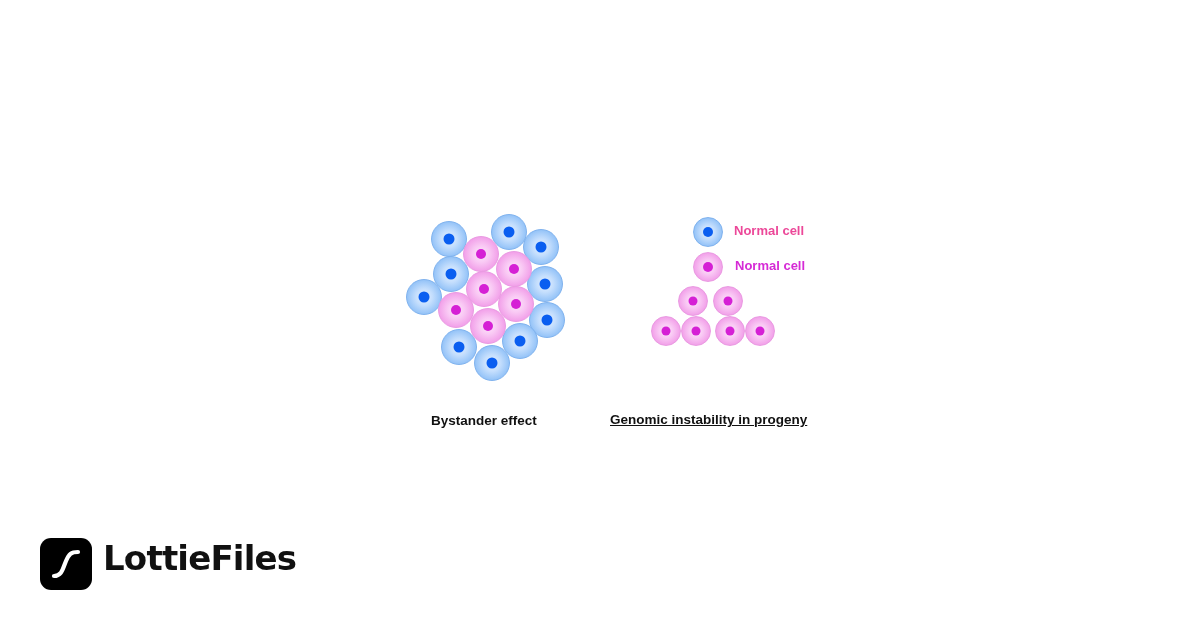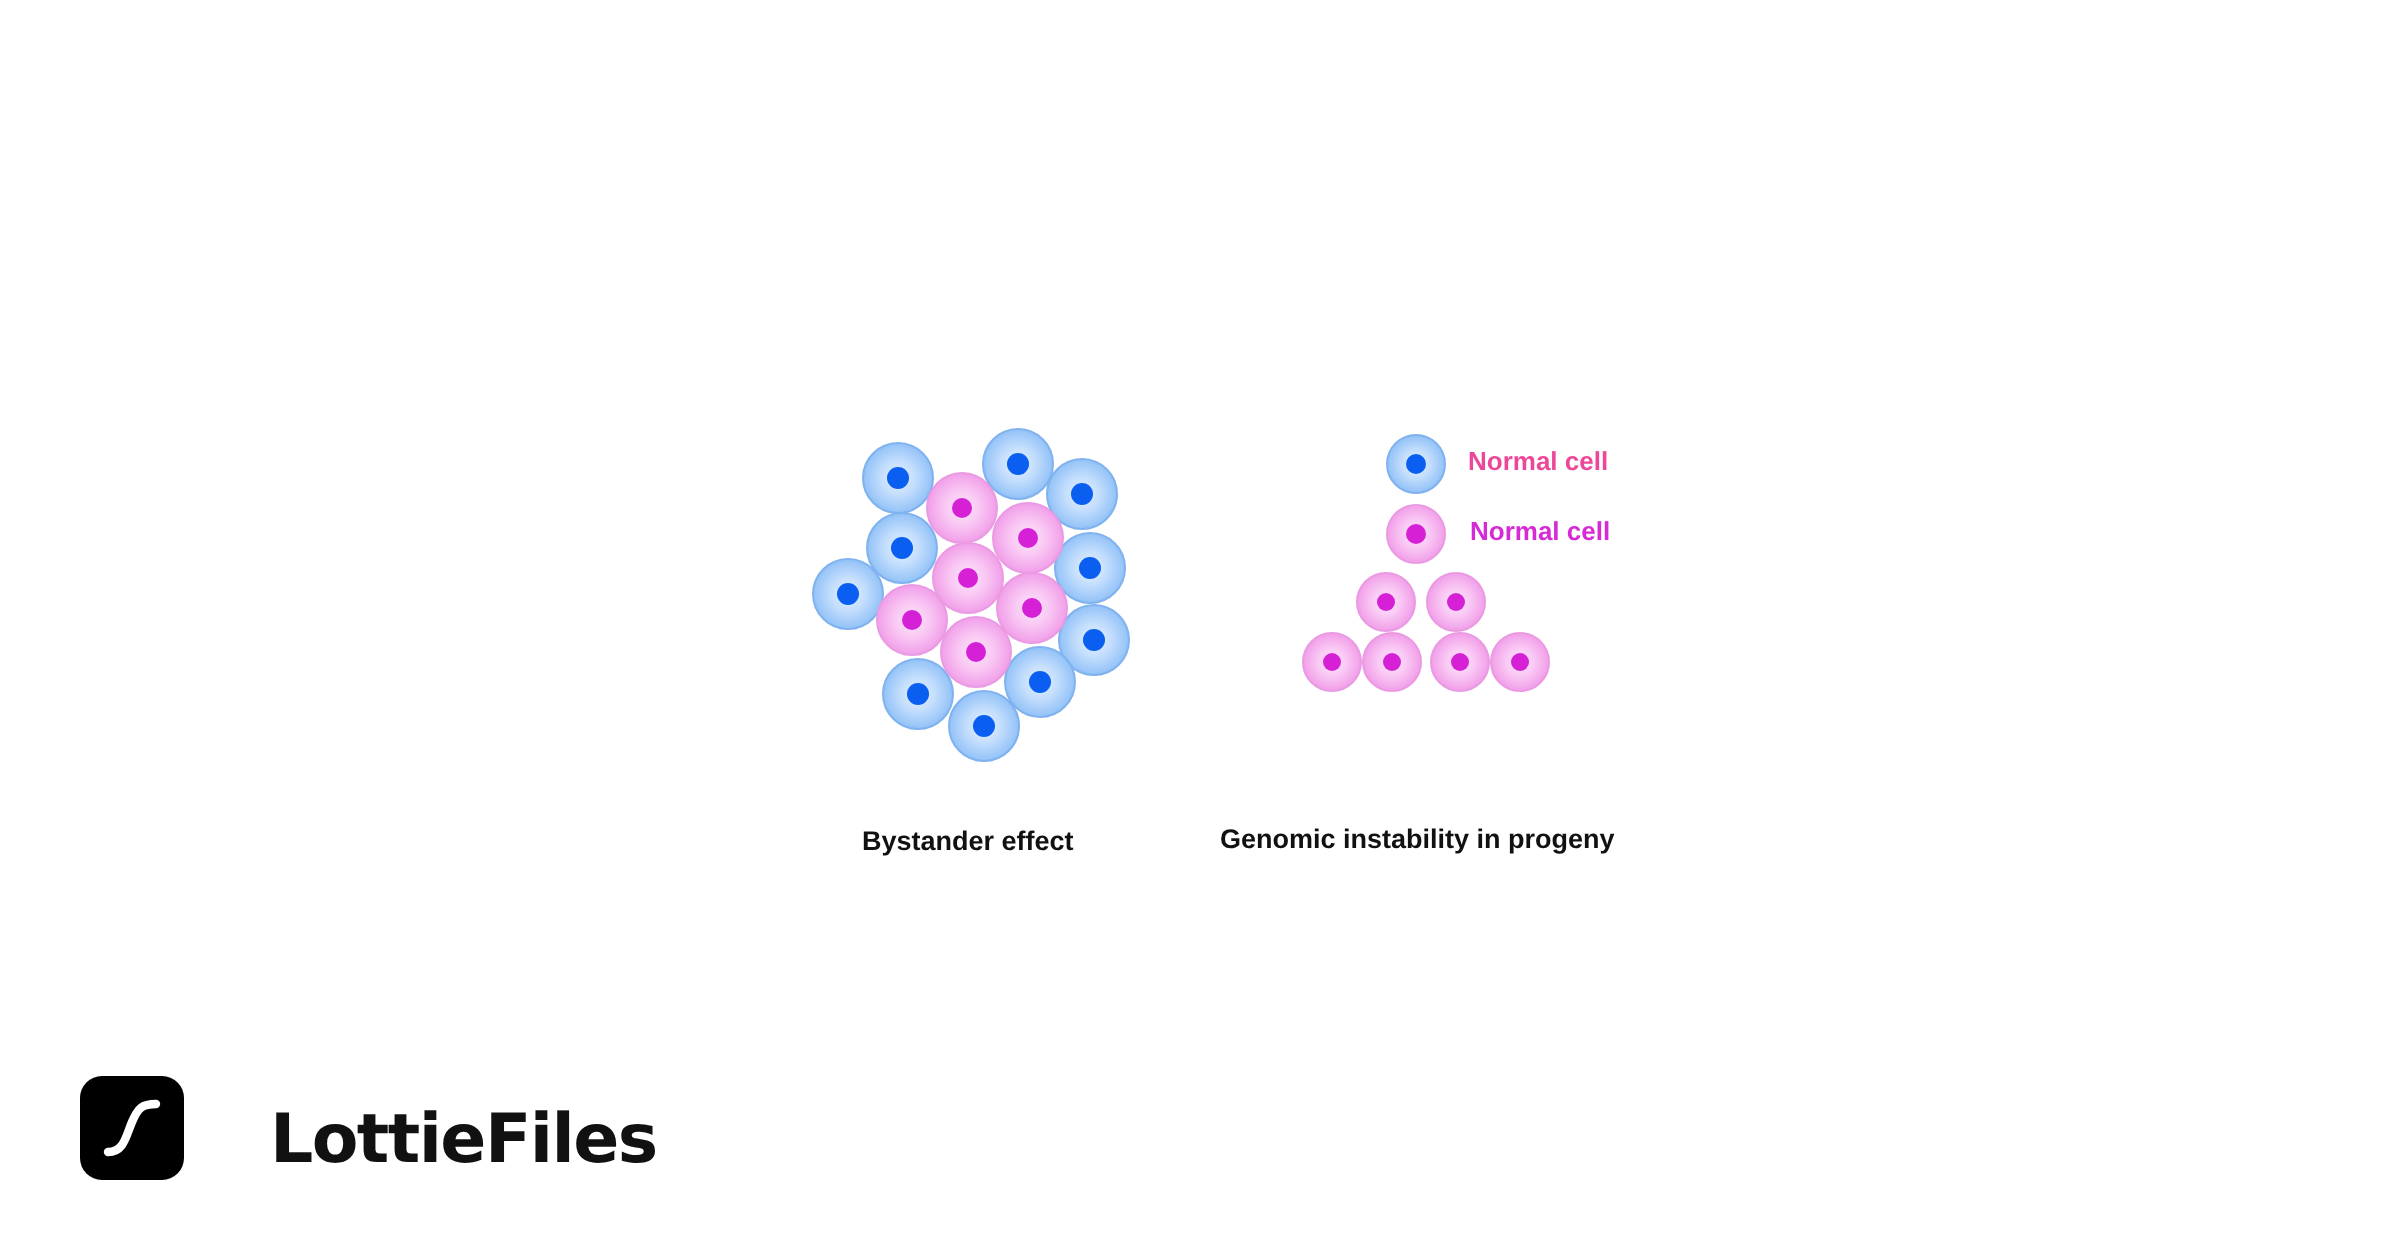--- a/index.html
+++ b/index.html
@@ -5,21 +5,21 @@
   html, body { margin:0; padding:0; }
   body { width:1200px; height:630px; background:#ffffff; position:relative; overflow:hidden; font-family:"Liberation Sans", sans-serif; }
   .cell { position:absolute; border-radius:50%; box-sizing:border-box; }
   .cell.normal { background: radial-gradient(circle at 50% 50%, #e6f1ff 0%, #c4defd 35%, #8fc0f7 75%, #6fa9ee 100%); border:1px solid #7fb2ee; }
   .cell.mutant { background: radial-gradient(circle at 50% 50%, #fde8fb 0%, #f9c9f4 35%, #f19ce8 75%, #e882de 100%); border:1px solid #ea9ae2; }
   .nucleus { position:absolute; left:50%; top:50%; transform:translate(-50%,-50%); border-radius:50%; }
   .normal .nucleus { background:#0a5ef0; }
   .mutant .nucleus { background:#d520d5; }
   .label { position:absolute; font-weight:bold; white-space:nowrap; }
   .caption { position:absolute; font-weight:bold; font-size:13.5px; color:#111; white-space:nowrap; }
-  .logo { position:absolute; left:40px; top:538px; display:flex; align-items:flex-end;gap:32px; }
+  .logo { position:absolute; left:40px; top:538px; display:flex; align-items:flex-start; }
   .logo-mark { width:52px; height:52px; background:#000; border-radius:11px; position:relative; }
   .logo-text { font-family:"DejaVu Sans", sans-serif; font-weight:bold; font-size:34px; color:#111; margin-left:11px; letter-spacing:-0.8px; }
 </style>
 </head>
 <body>
 
 <div id="cluster"></div>
 
 <div class="cell normal" style="left:693px;top:217px;width:30px;height:30px;">
     <div class="nucleus" style="width:10px;height:10px;"></div>
@@ -27,21 +27,21 @@
 <div class="label" style="left:734px;top:223px;font-size:13px;color:#ec4899;">Normal cell</div>
 
 <div class="cell mutant" style="left:693px;top:252px;width:30px;height:30px;">
     <div class="nucleus" style="width:10px;height:10px;"></div>
   </div>
 <div class="label" style="left:735px;top:258px;font-size:13px;color:#d62ad6;">Normal cell</div>
 
 <div id="progeny"></div>
 
 <div class="caption" style="left:431px;top:413px;">Bystander effect</div>
-<div class="caption" style="left:610px;top:412px;">Genomic instability in progeny</div>
+<div class="caption" style="left:610px;top:412px;text-decoration:underline;">Genomic instability in progeny</div>
 
 <div class="logo">
   <div class="logo-mark">
     <svg width="52" height="52" viewBox="0 0 52 52">
       <path d="M14 38 C 22 38, 23 30, 26 23 C 29 16, 31 14, 38 14" stroke="#fff" stroke-width="4.2" fill="none" stroke-linecap="round"></path>
     </svg>
   </div>
   <span class="logo-text">LottieFiles</span>
 </div>
 

